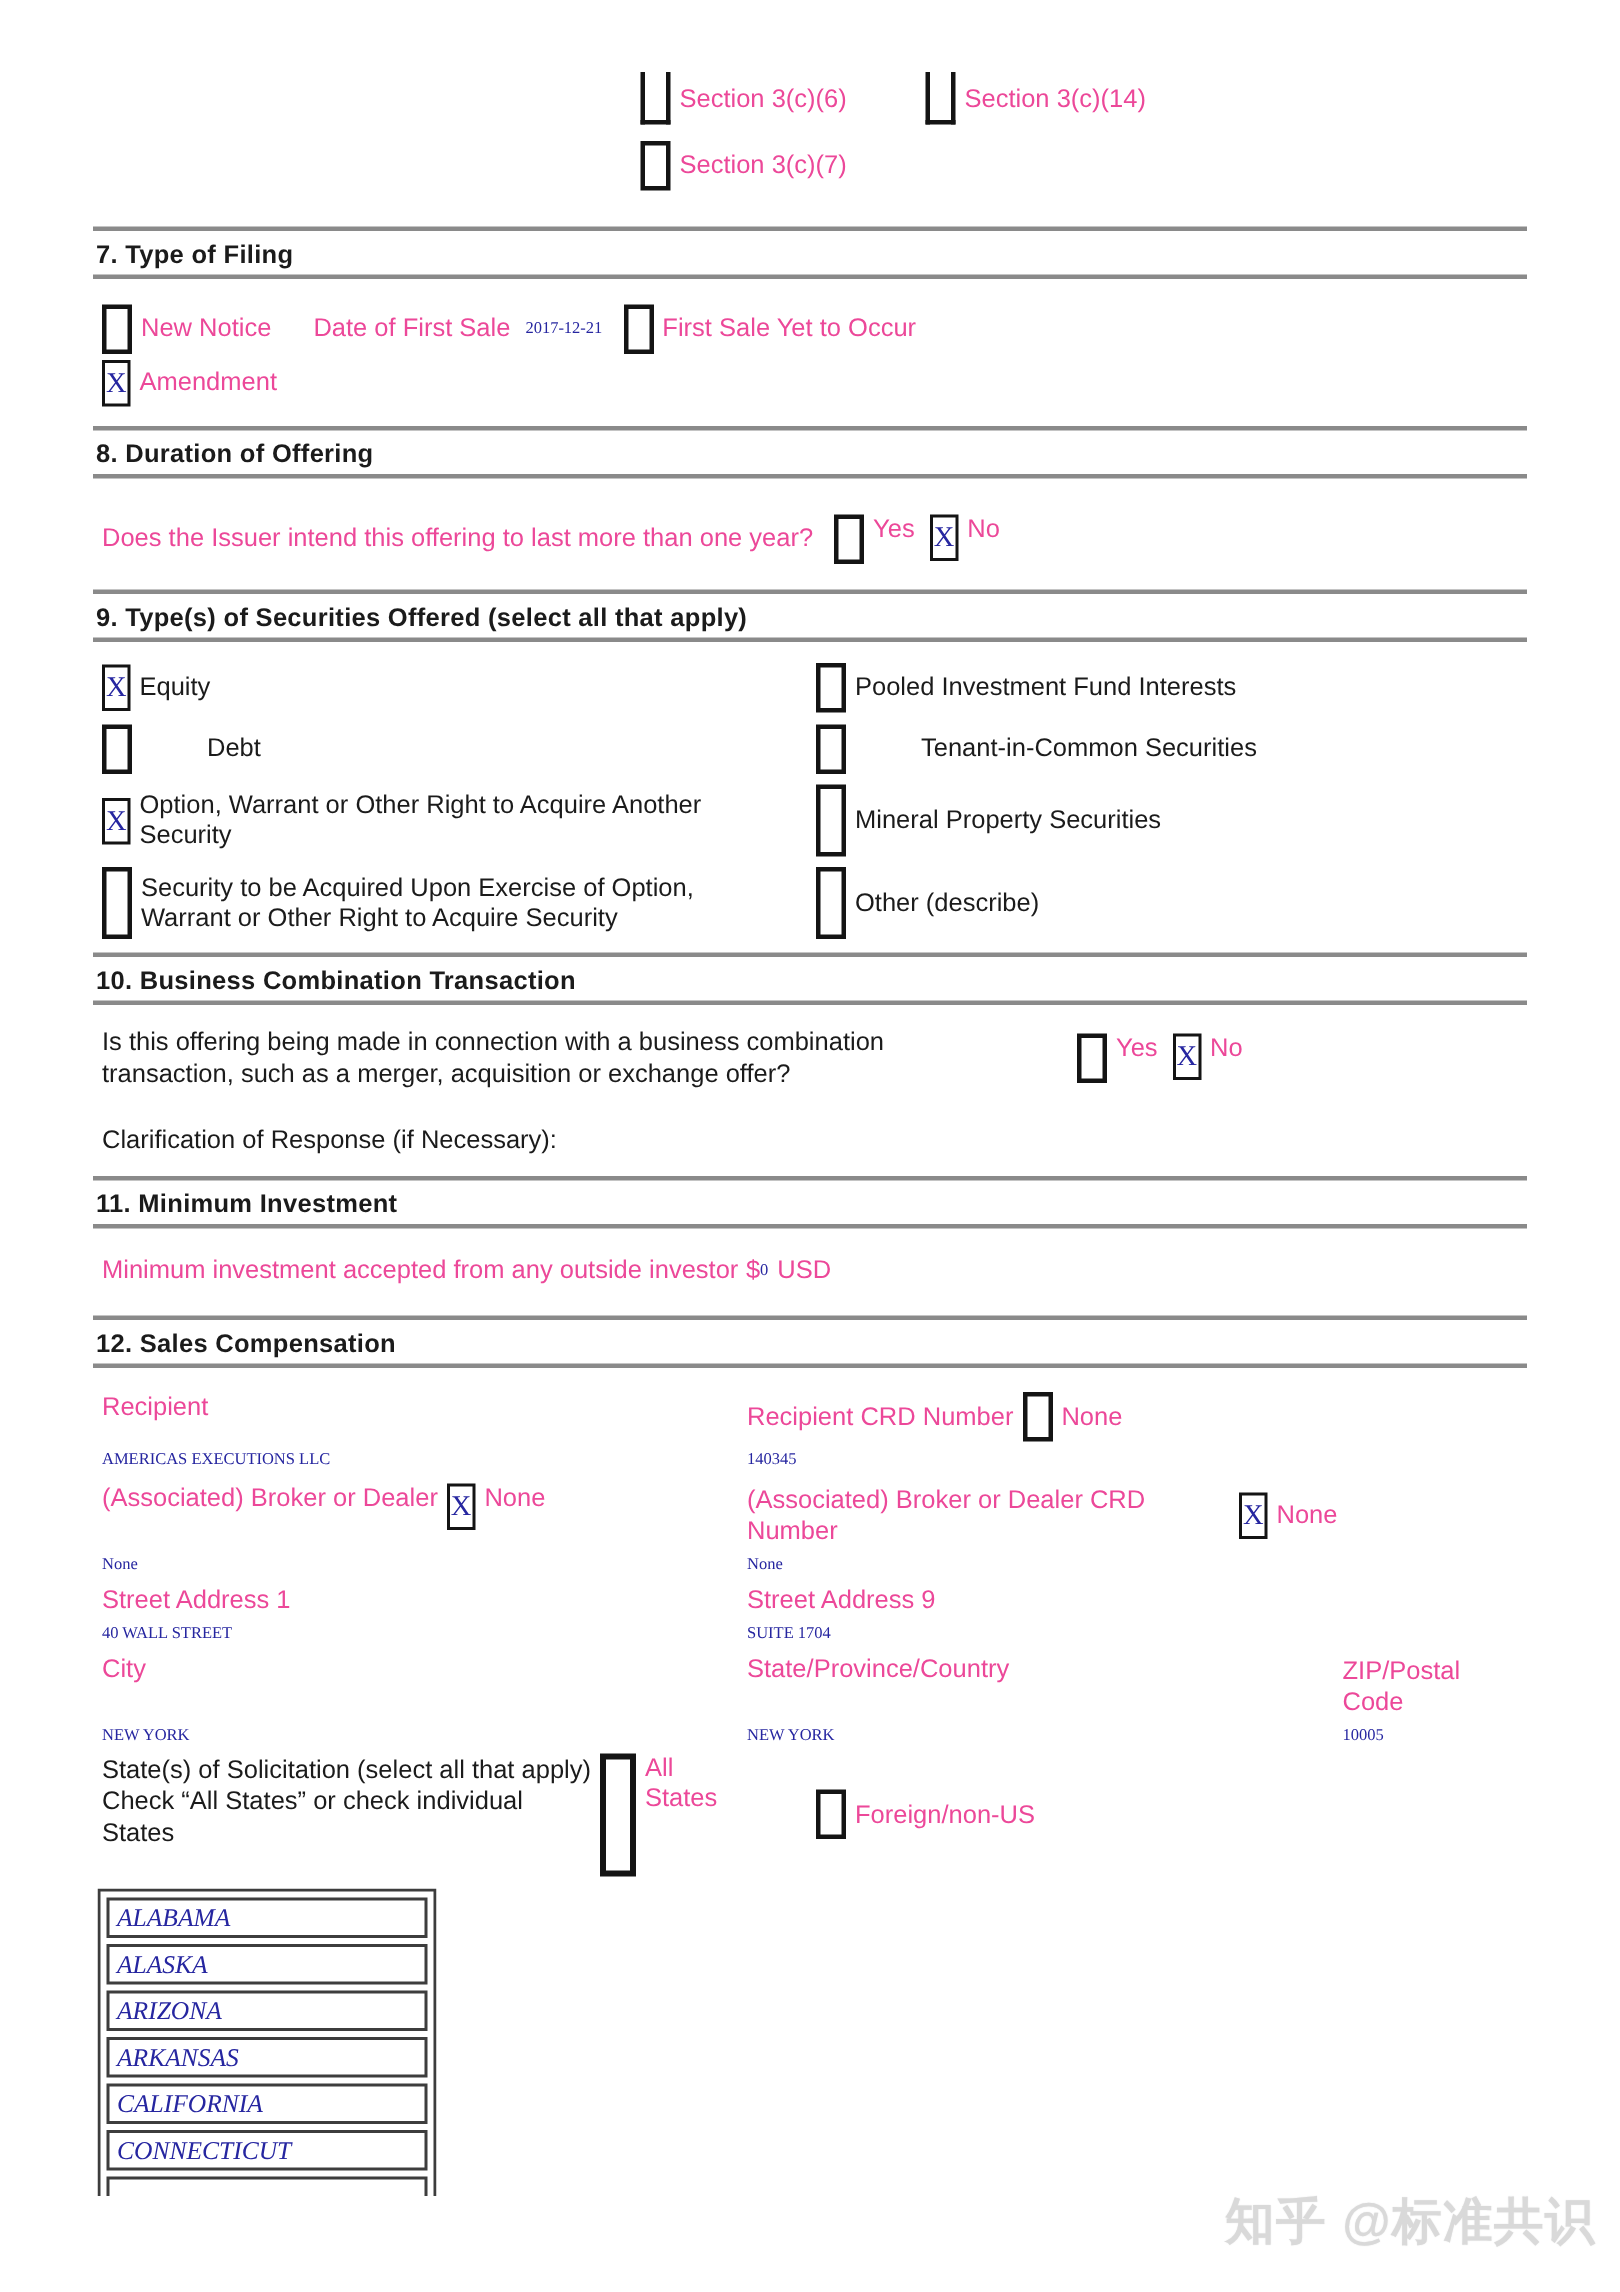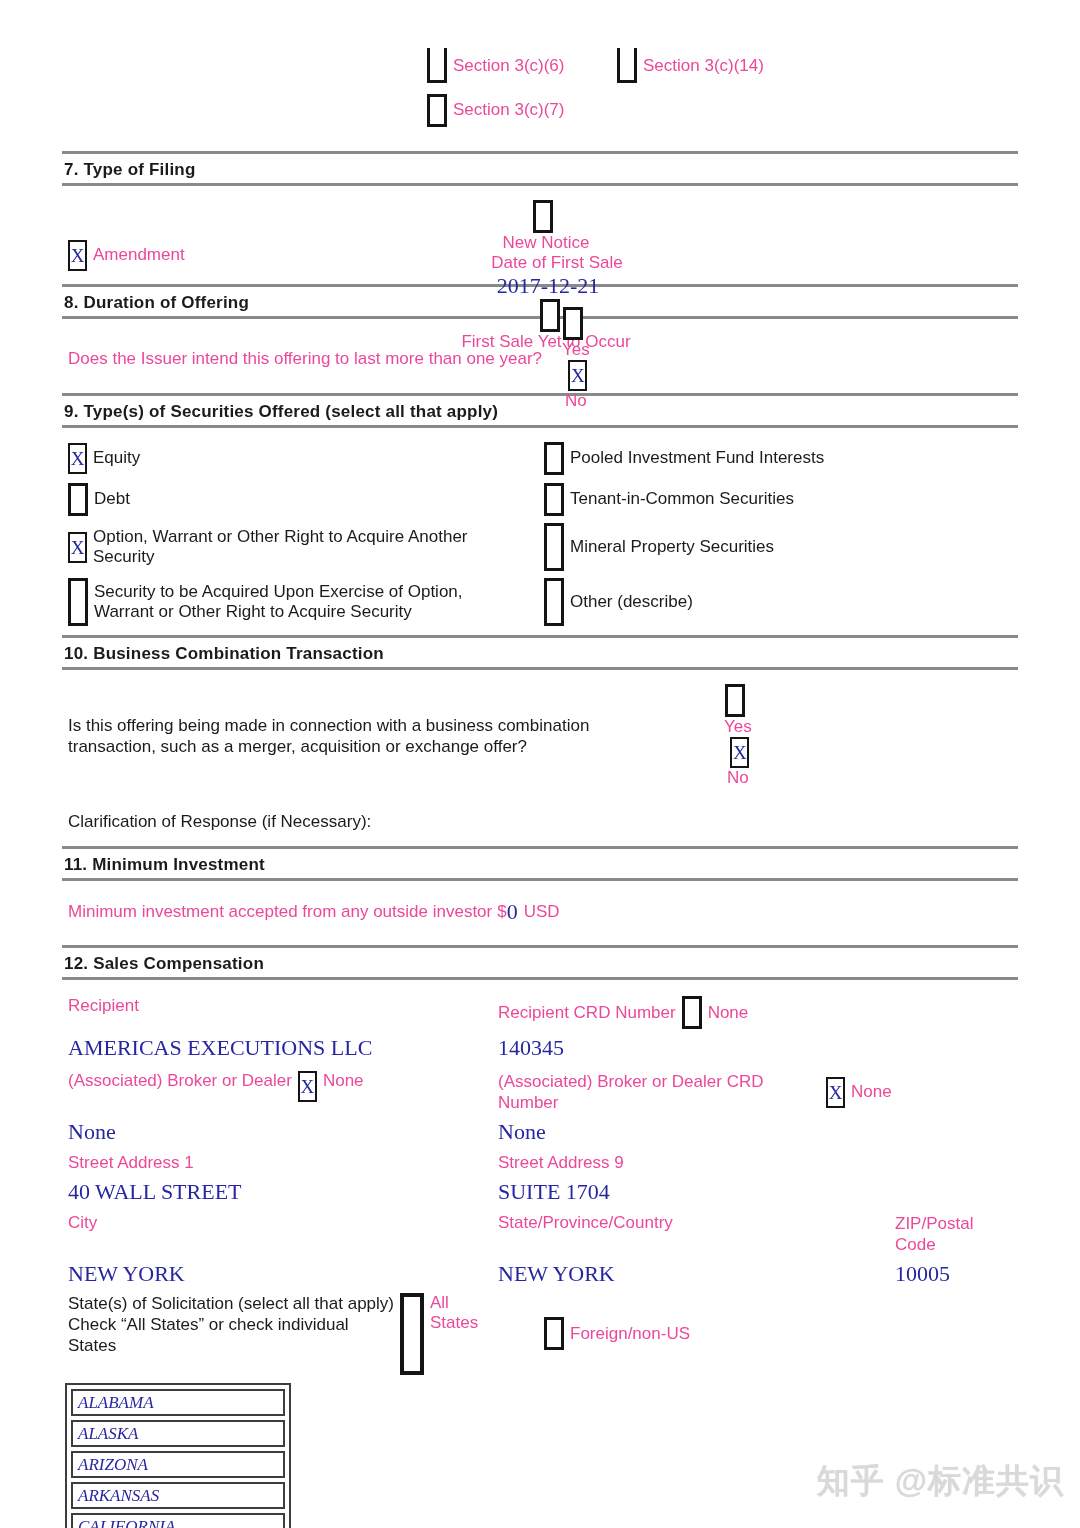--- a/index.html
+++ b/index.html
@@ -19,42 +19,42 @@
   .cb.checked{border-width:2px;width:19px;height:31px;}
   .xmark{font-family:"Liberation Serif",serif;color:#2626a0;font-size:19px;line-height:1;}
   
   .sec-h{
     border-top:3px solid #8a8a8a;border-bottom:3px solid #8a8a8a;
     font-weight:bold;font-size:17px;padding:6px 0 3px 2px;letter-spacing:.2px;
   }
   
   .frow{display:flex;align-items:center;padding-left:6px;}
   .lbl{color:#ec4899;}
-  .bval{font-family:"Liberation Serif",serif;color:#2626a0;font-size:22px;}
+  .bval{font-family:"Liberation Serif",serif;color:#2626a0;font-size:11px;}
   .gap6{margin-left:6px;} .gap10{margin-left:10px;} .gap28{margin-left:28px;} .gap14{margin-left:14px;}
   
   .top-sections{margin-top:48px;margin-left:365px;}
   .top-row{display:flex;align-items:center;height:35px;}
   .top-row.second{margin-top:9px;height:36px;}
   .top-pair{display:flex;align-items:center;}
   .top-pair.p1{width:190px;}
   
   .s7-h{margin-top:23px;}
-  .s7-r1{margin-top:14px;height:38px;flex-direction:column;}
+  .s7-r1{margin-top:14px;height:38px;}
   .s7-r2{margin-top:0;height:34px;}
   
   .s8-h{margin-top:12px;}
   .s8-q{margin-top:22px;height:36px;}
-  .yesno{display:flex;align-items:center;flex-direction:column;}
+  .yesno{display:flex;align-items:flex-start;}
   
   .s9-h{margin-top:16px;}
   .s9-grid{display:grid;grid-template-columns:476px auto;row-gap:5px;margin-top:12px;padding-left:6px;}
   .s9-cell{display:flex;align-items:center;}
   .s9-cell .txt{margin-left:6px;max-width:412px;line-height:20px;}
-  .r1{min-height:36px;} .r2{min-height:36px;} .r3{min-height:50px;} .r4{min-height:50px;}
+  .r1{min-height:36px;} .r2{min-height:36px;gap:44px;} .r3{min-height:50px;} .r4{min-height:50px;}
   
   .s10-h{margin-top:8px;}
   .s10-q{margin-top:14px;align-items:center;}
   .s10-q .txt{width:560px;line-height:21px;}
   .s10-yn{margin-left:90px;}
   .clarif{margin-top:24px;padding-left:6px;}
   
   .s11-h{margin-top:14px;}
   .s11-line{margin-top:18px;}
   

